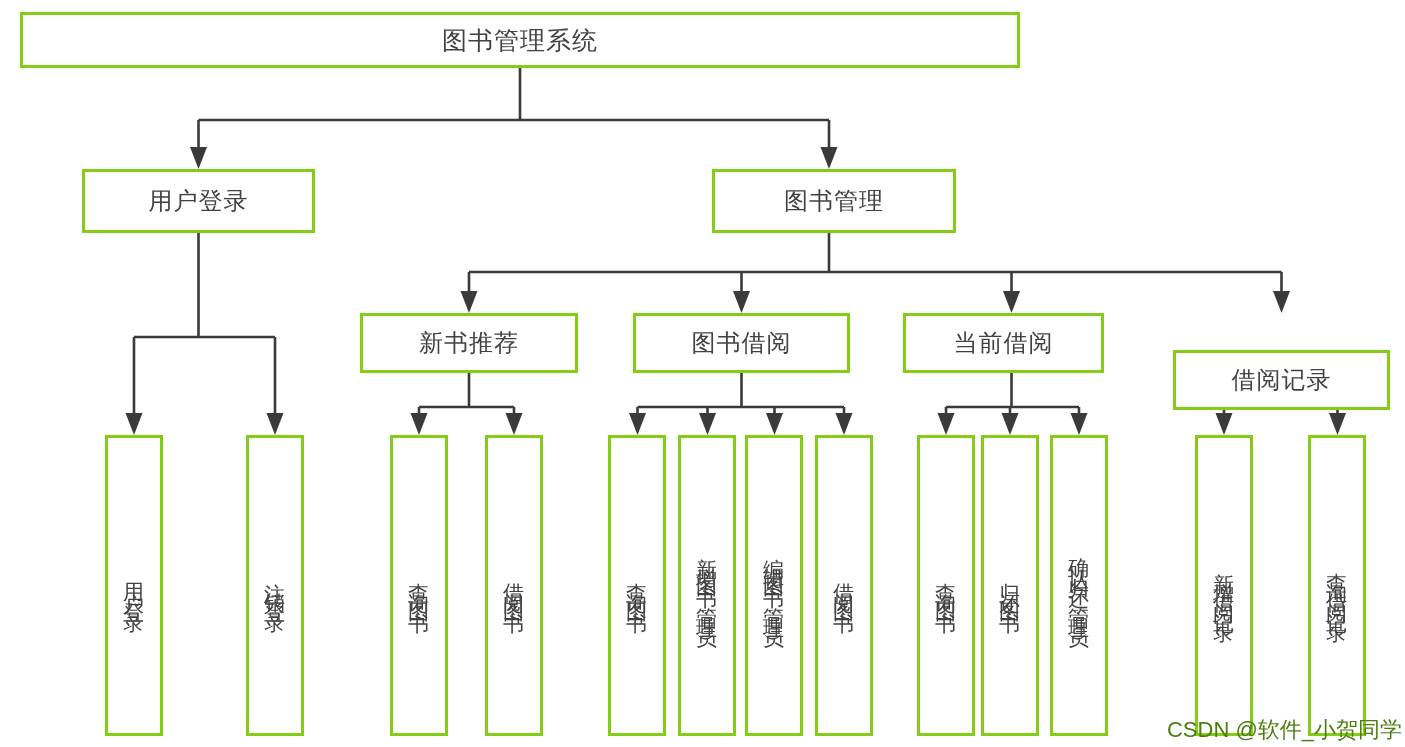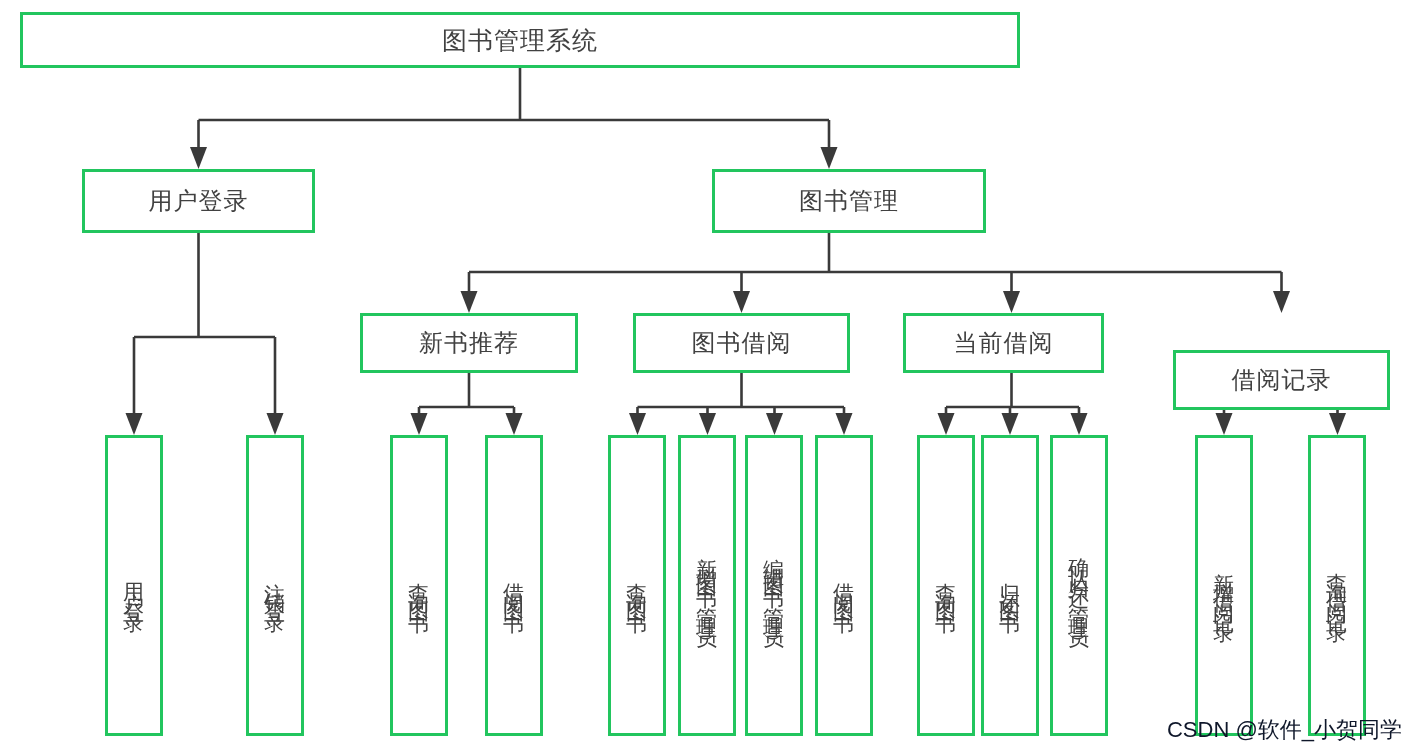--- a/index.html
+++ b/index.html
@@ -26,21 +26,21 @@
     stroke-width: 2.6;
     fill: none;
   }
   svg.connectors polygon {
     fill: #3a3a3a;
     stroke: none;
   }
   .node {
     position: absolute;
     box-sizing: border-box;
-    border: 3px solid #22c55e;
+    border: 3px solid #84cc16;
     background: #ffffff;
     display: flex;
     align-items: center;
     justify-content: center;
     z-index: 1;
   }
   .node .lbl {
     font-size: 24px;
     letter-spacing: 1px;
     color: #414141;
@@ -58,21 +58,21 @@
     writing-mode: vertical-rl;
     text-orientation: mixed;
     font-size: 21px;
     letter-spacing: 10px;
     line-height: 1;
     white-space: nowrap;
   }
   
   #n-root        { left: 20px;   top: 12px;  width: 1000px; height: 56px; }
   #n-user-login  { left: 82px;   top: 169px; width: 233px;  height: 64px; }
-  #n-book-mgmt   { left: 712px;  top: 169px; width: 274px;  height: 64px; }
+  #n-book-mgmt   { left: 712px;  top: 169px; width: 244px;  height: 64px; }
   #n-rec         { left: 360px;  top: 313px; width: 218px;  height: 60px; align-items: center; }
   #n-borrow      { left: 633px;  top: 313px; width: 217px;  height: 60px; }
   #n-current     { left: 903px;  top: 313px; width: 201px;  height: 60px; }
   #n-records     { left: 1173px; top: 313px; width: 217px;  height: 60px; margin-top: 37px; }
   
   #n-leaf-a1 { left: 105px; }
   #n-leaf-a2 { left: 246px; }
   #n-leaf-b1 { left: 390px; }
   #n-leaf-b2 { left: 485px; }
   #n-leaf-c1 { left: 608px; }
@@ -82,21 +82,21 @@
   #n-leaf-d1 { left: 917px; }
   #n-leaf-d2 { left: 981px; }
   #n-leaf-d3 { left: 1050px; }
   #n-leaf-e1 { left: 1195px; }
   #n-leaf-e2 { left: 1308px; }
   .watermark {
     position: absolute;
     right: 3px;
     bottom: 2px;
     font-size: 22px;
-    color: #0f172a;
+    color: #4d7c0f;
     z-index: 2;
     white-space: nowrap;
   }
 </style>
 </head>
 <body>
 
 <svg class="connectors" width="1405" height="747" viewBox="0 0 1405 747">
   <g>
     <path d="M520 68 V120 M198.5 120 H829 M198.5 120 V150 M829 120 V150"></path>

